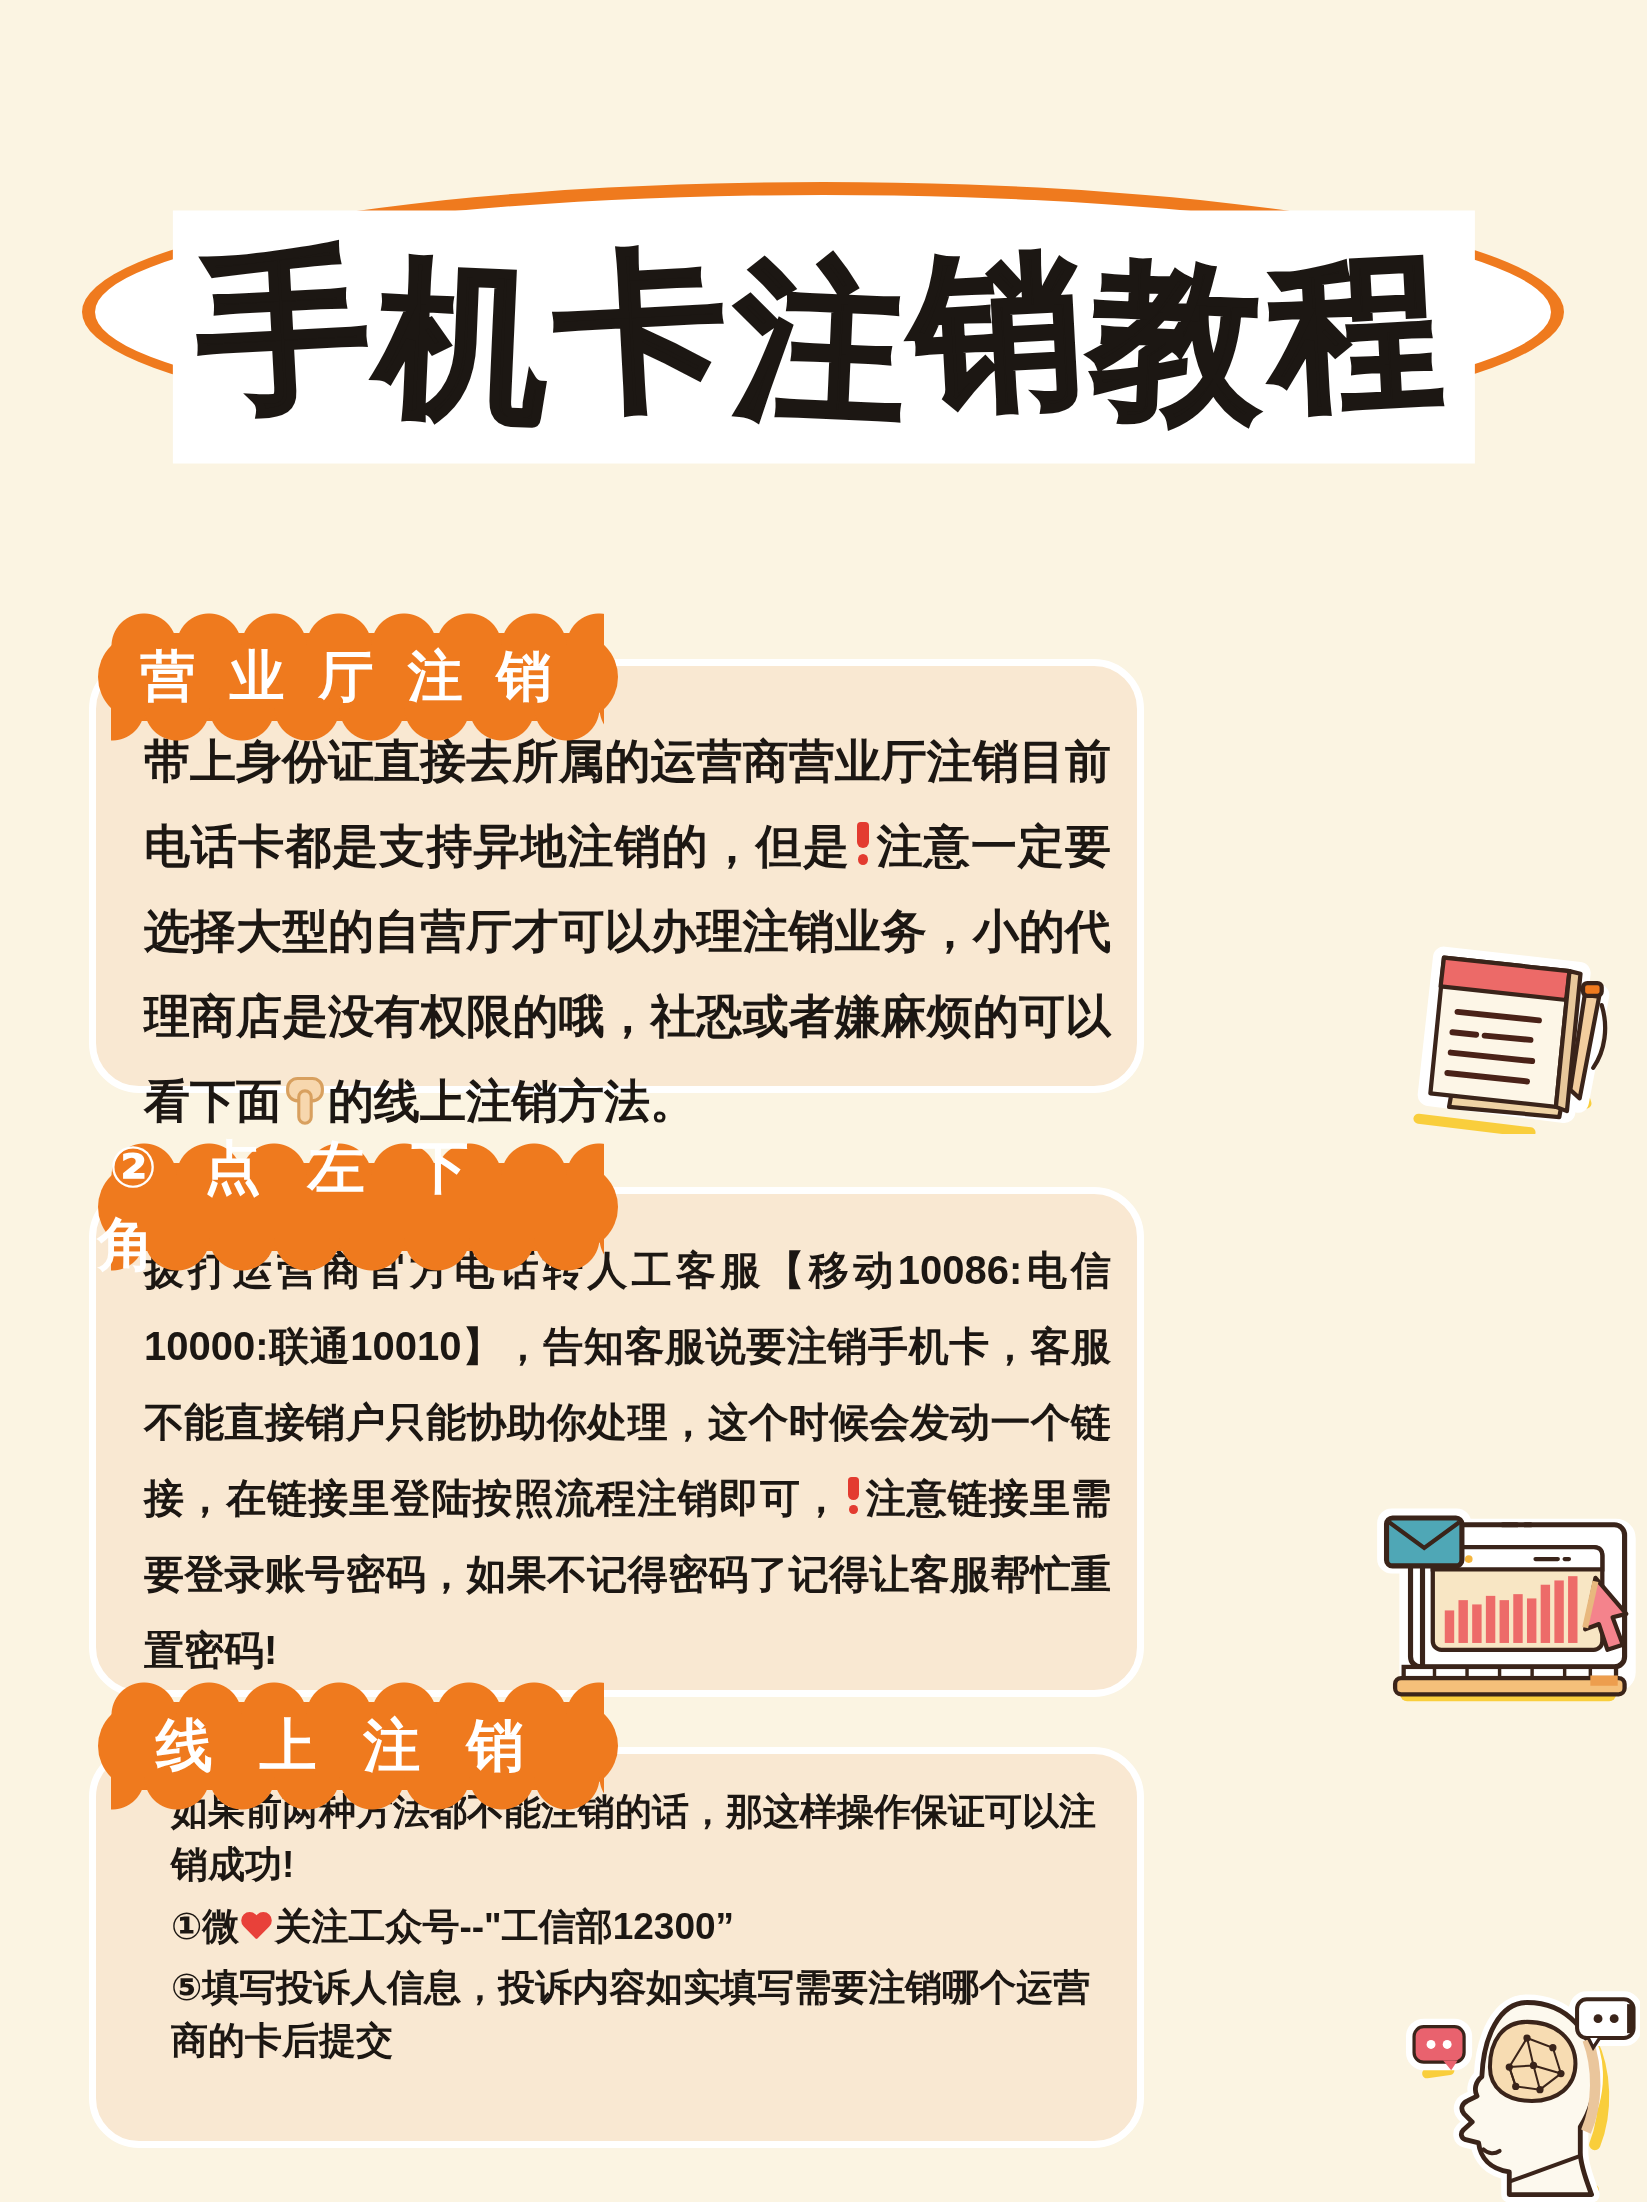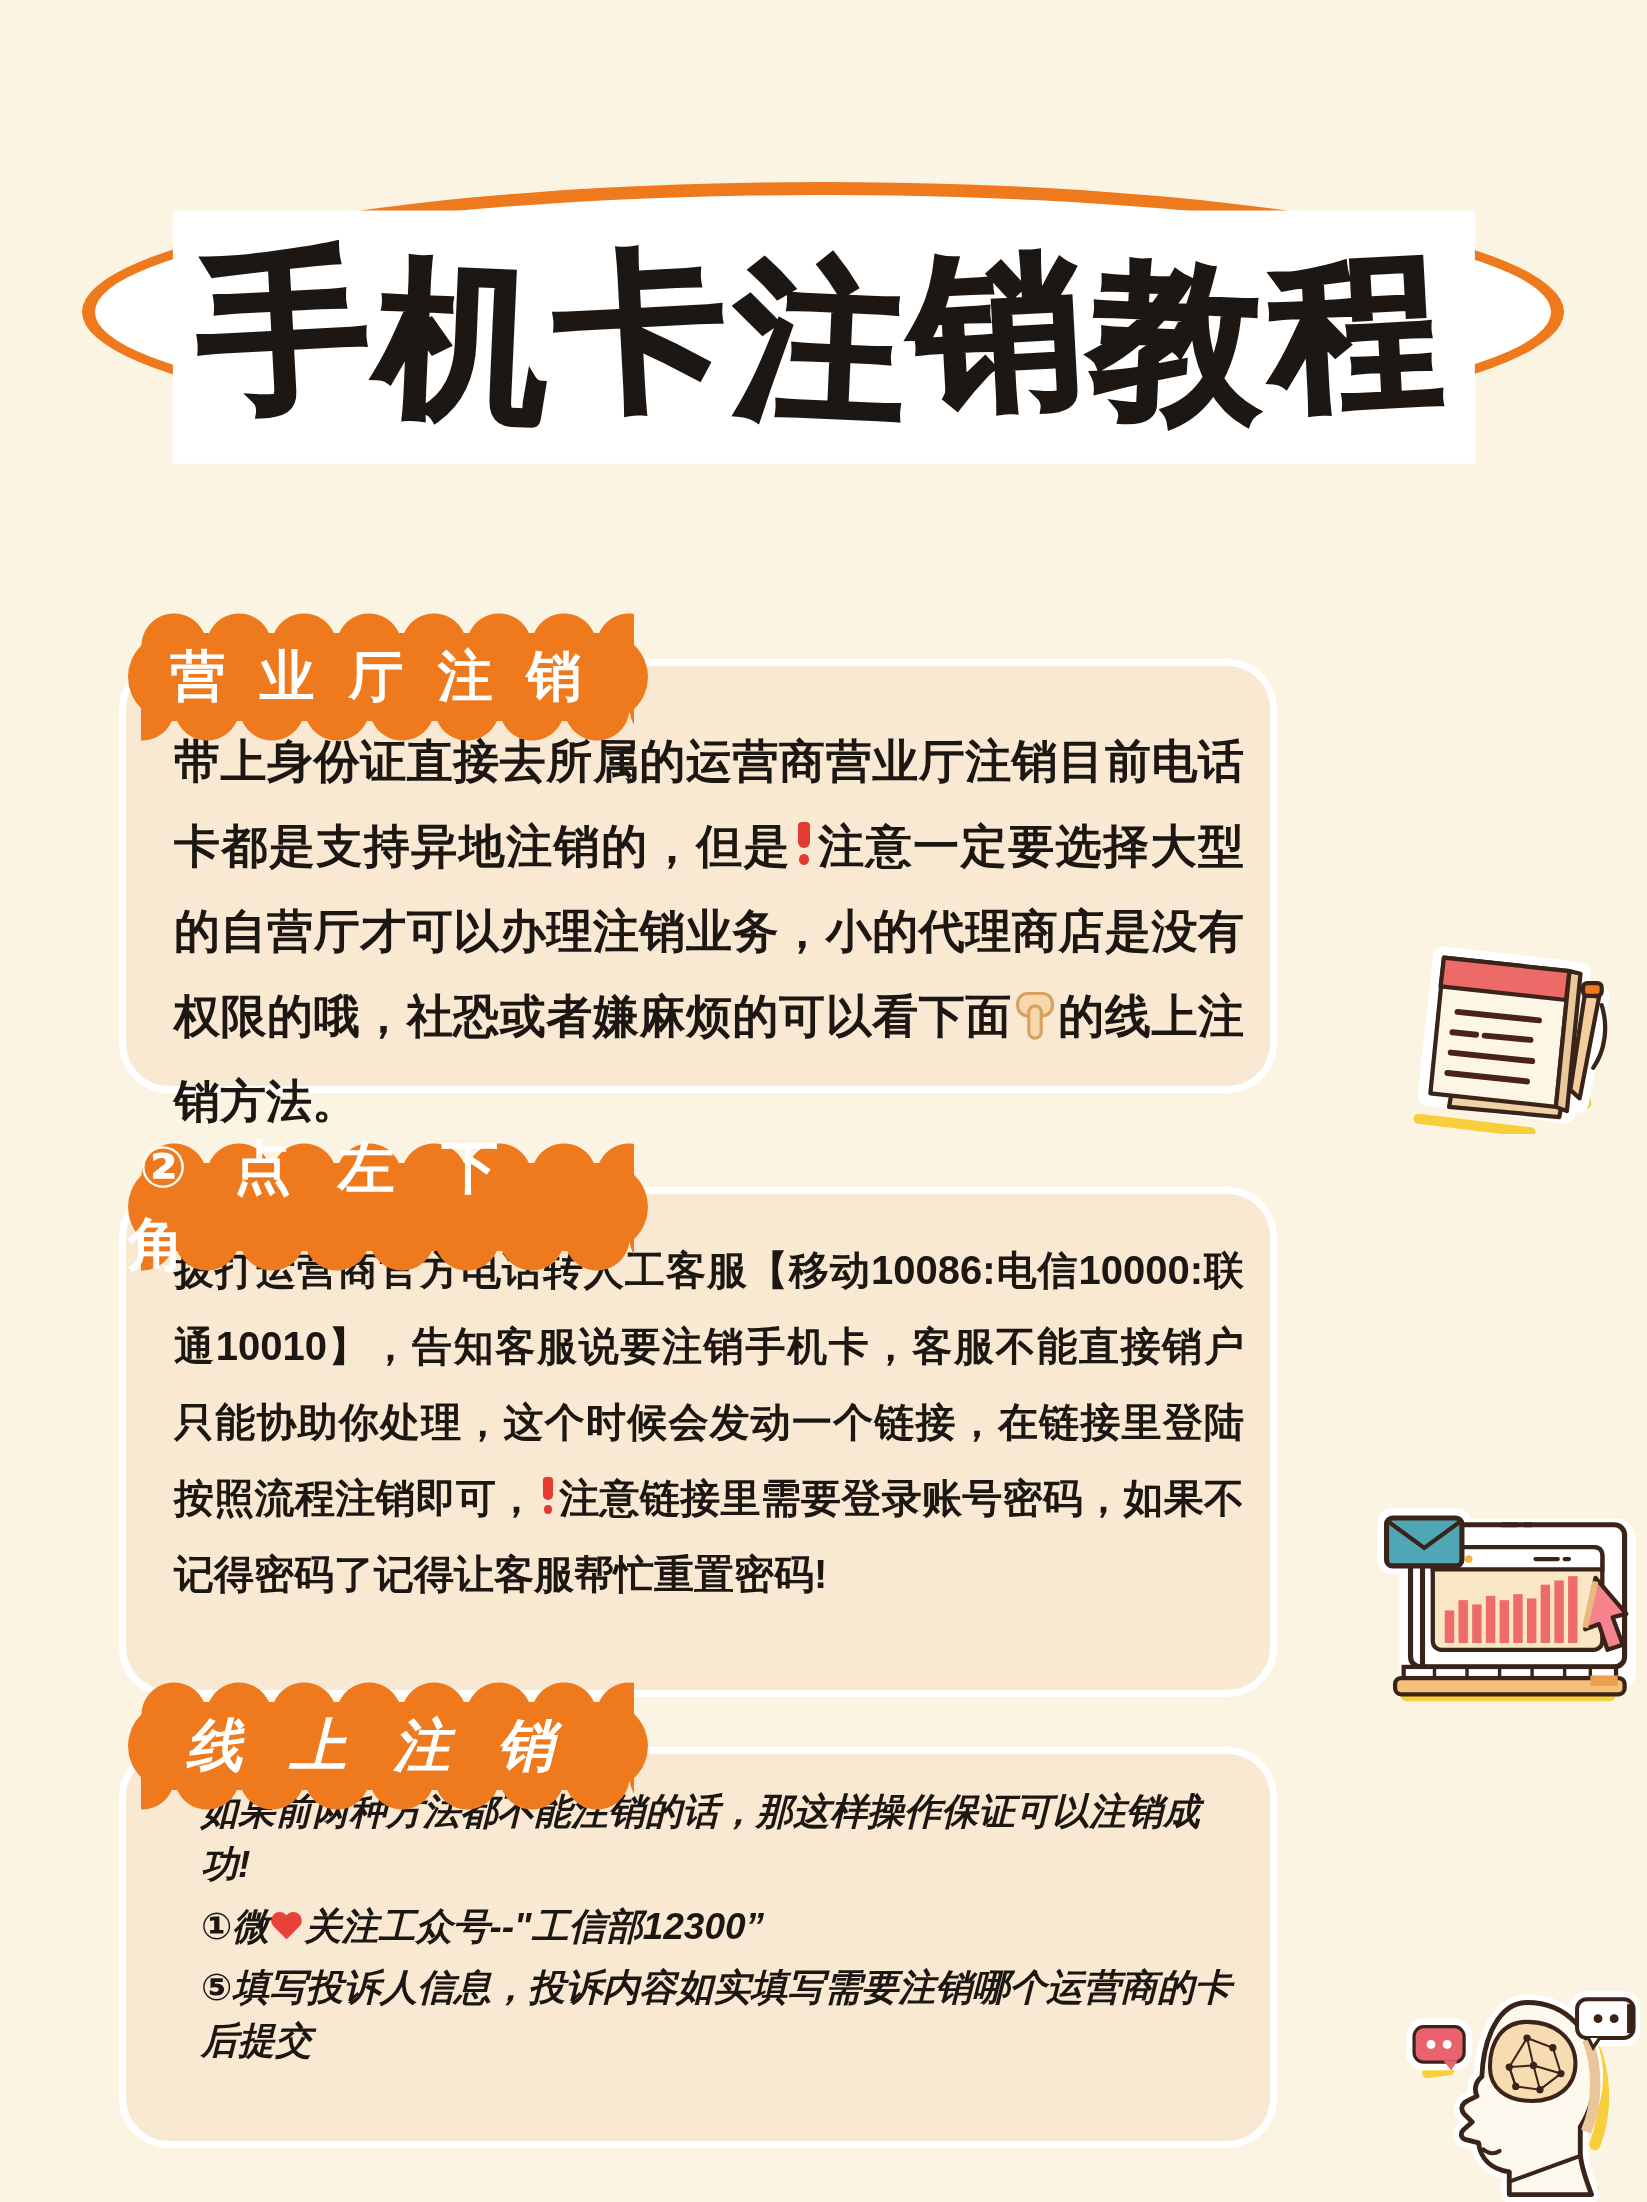--- a/index.html
+++ b/index.html
@@ -16,22 +16,22 @@
     background:#fff;border:13px solid var(--accent);border-radius:50%;}
   .title-text{position:absolute;left:50%;top:337px;transform:translate(-50%,-50%);
     margin:0;background:#fff;padding:12px 26px;white-space:nowrap;
     font-size:170px;font-weight:900;color:var(--text);letter-spacing:8.6px;
     -webkit-text-stroke:4.3px var(--text);}
   .title-text .tc{display:inline-block;}
   .title-text .tc:nth-child(odd){transform:rotate(-3deg) translateY(-3.4px);}
   .title-text .tc:nth-child(even){transform:rotate(2.5deg) translateY(6.9px);}
 
   
-  .sec{position:absolute;left:89px;width:1158px;margin-left:30px;}
-  .sec1{top:633px;} .sec2{top:1163px;} .sec3{top:1702px;font-style:italic;}
+  .sec{position:absolute;left:89px;width:1055px;}
+  .sec1{top:633px;} .sec2{top:1163px;} .sec3{top:1702px;}
 
   .badge{position:absolute;top:0;left:8.6px;z-index:3;width:520px;height:88px;
     background:var(--accent);border-radius:45px;
     display:flex;align-items:center;justify-content:center;}
   .badge::before,.badge::after{content:"";position:absolute;left:13.8px;right:13.8px;height:34px;
     background-image:radial-gradient(circle at 33px 34px,var(--accent) 0 32px,transparent 33px);
     background-size:65px 34px;background-repeat:repeat-x;}
   .badge::before{top:-20.6px;}
   .badge::after{bottom:-20.6px;
     background-image:radial-gradient(circle at 33px 0px,var(--accent) 0 32px,transparent 33px);

